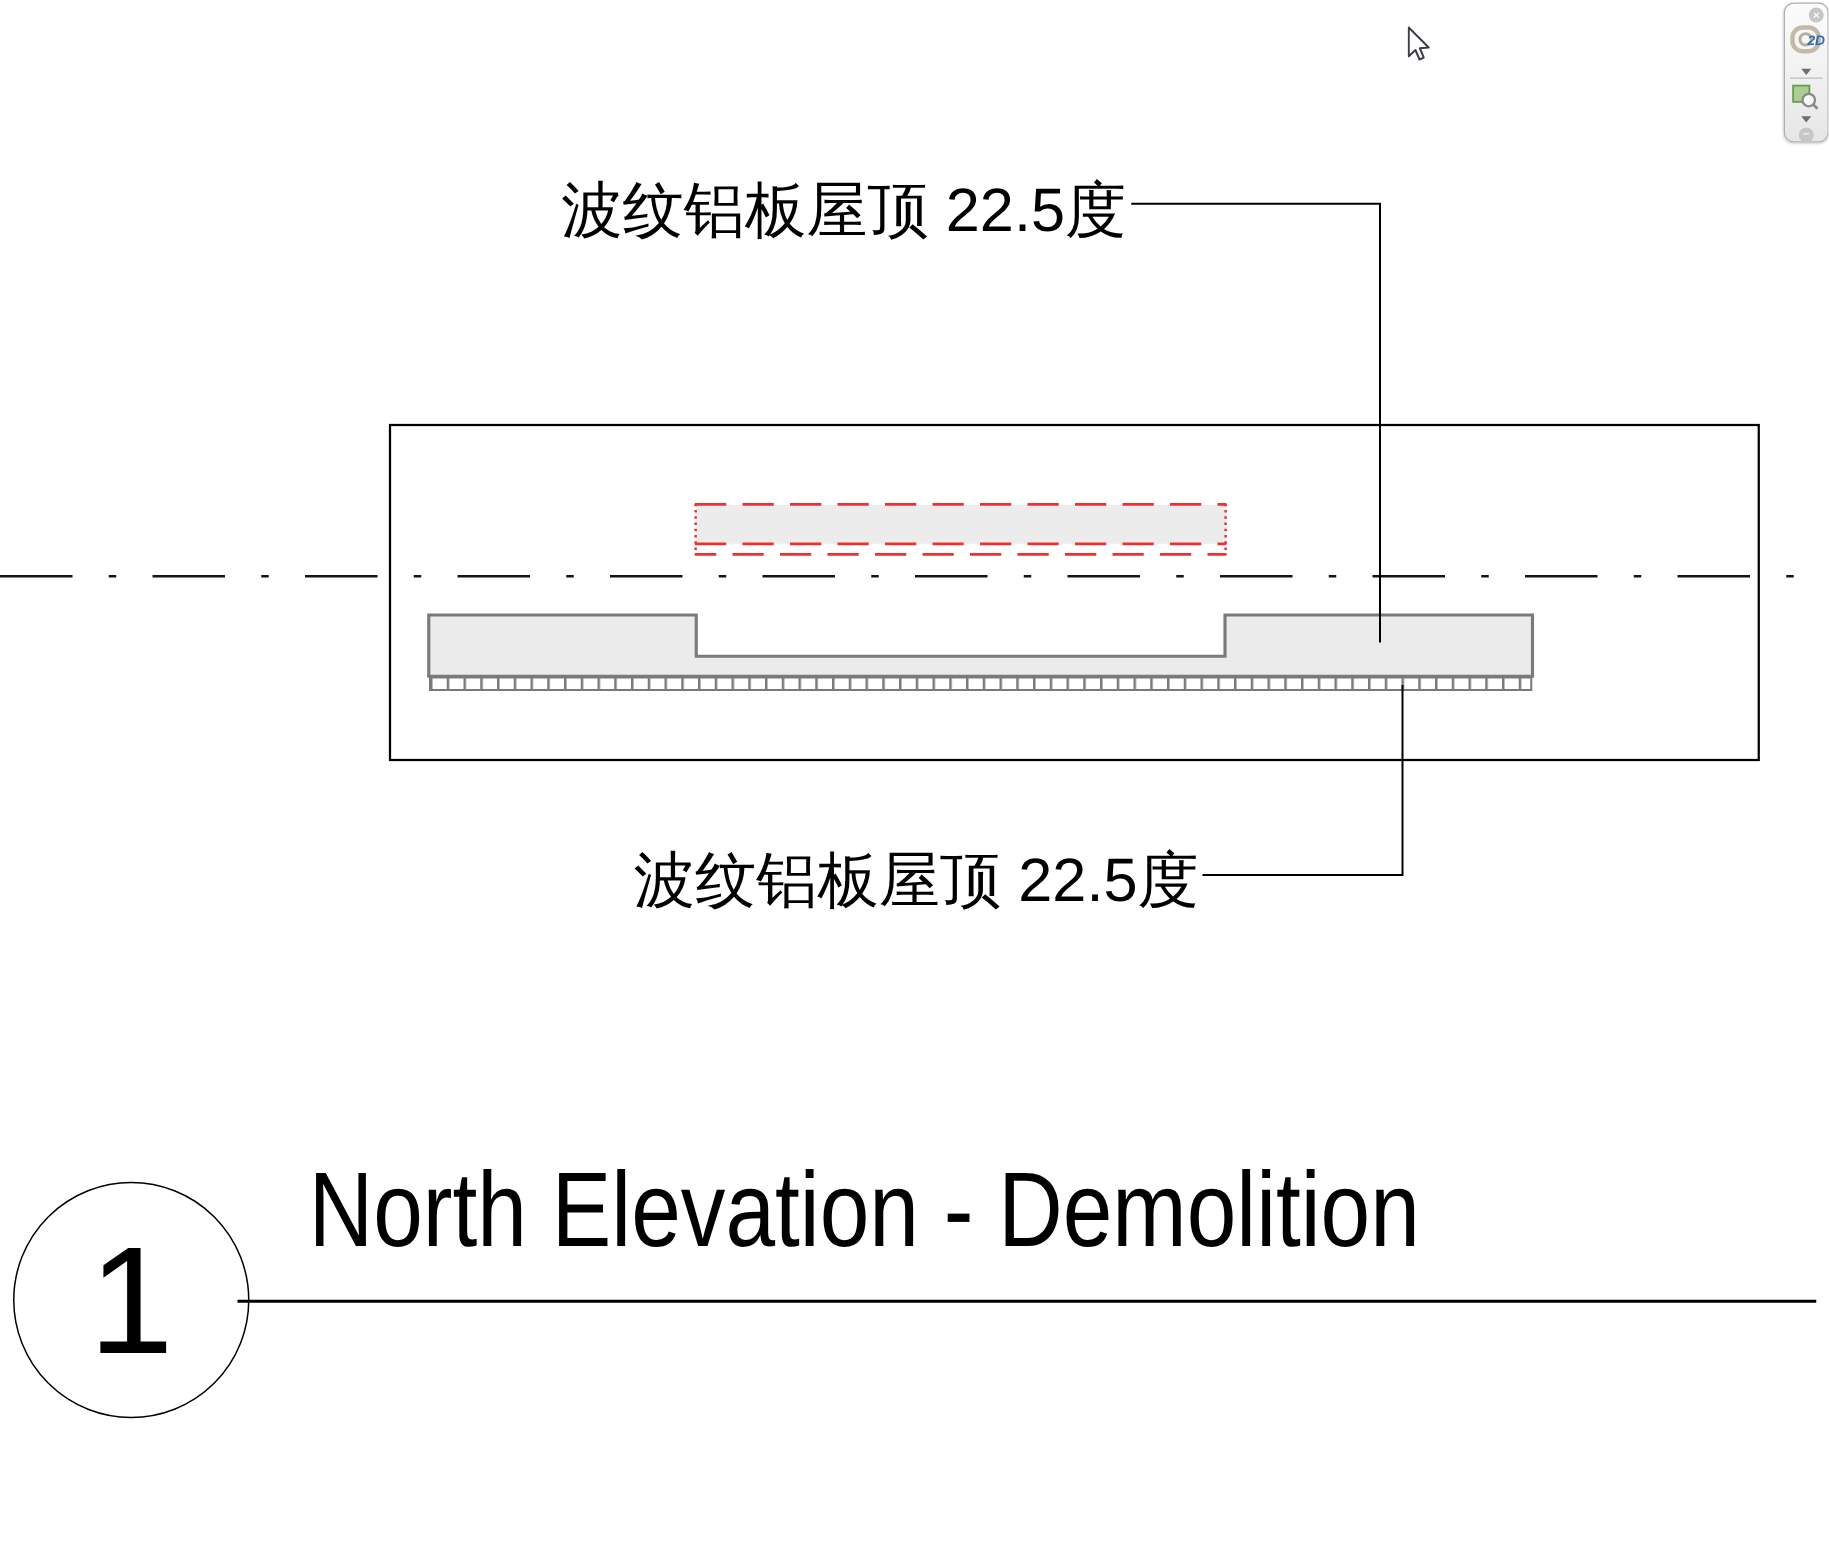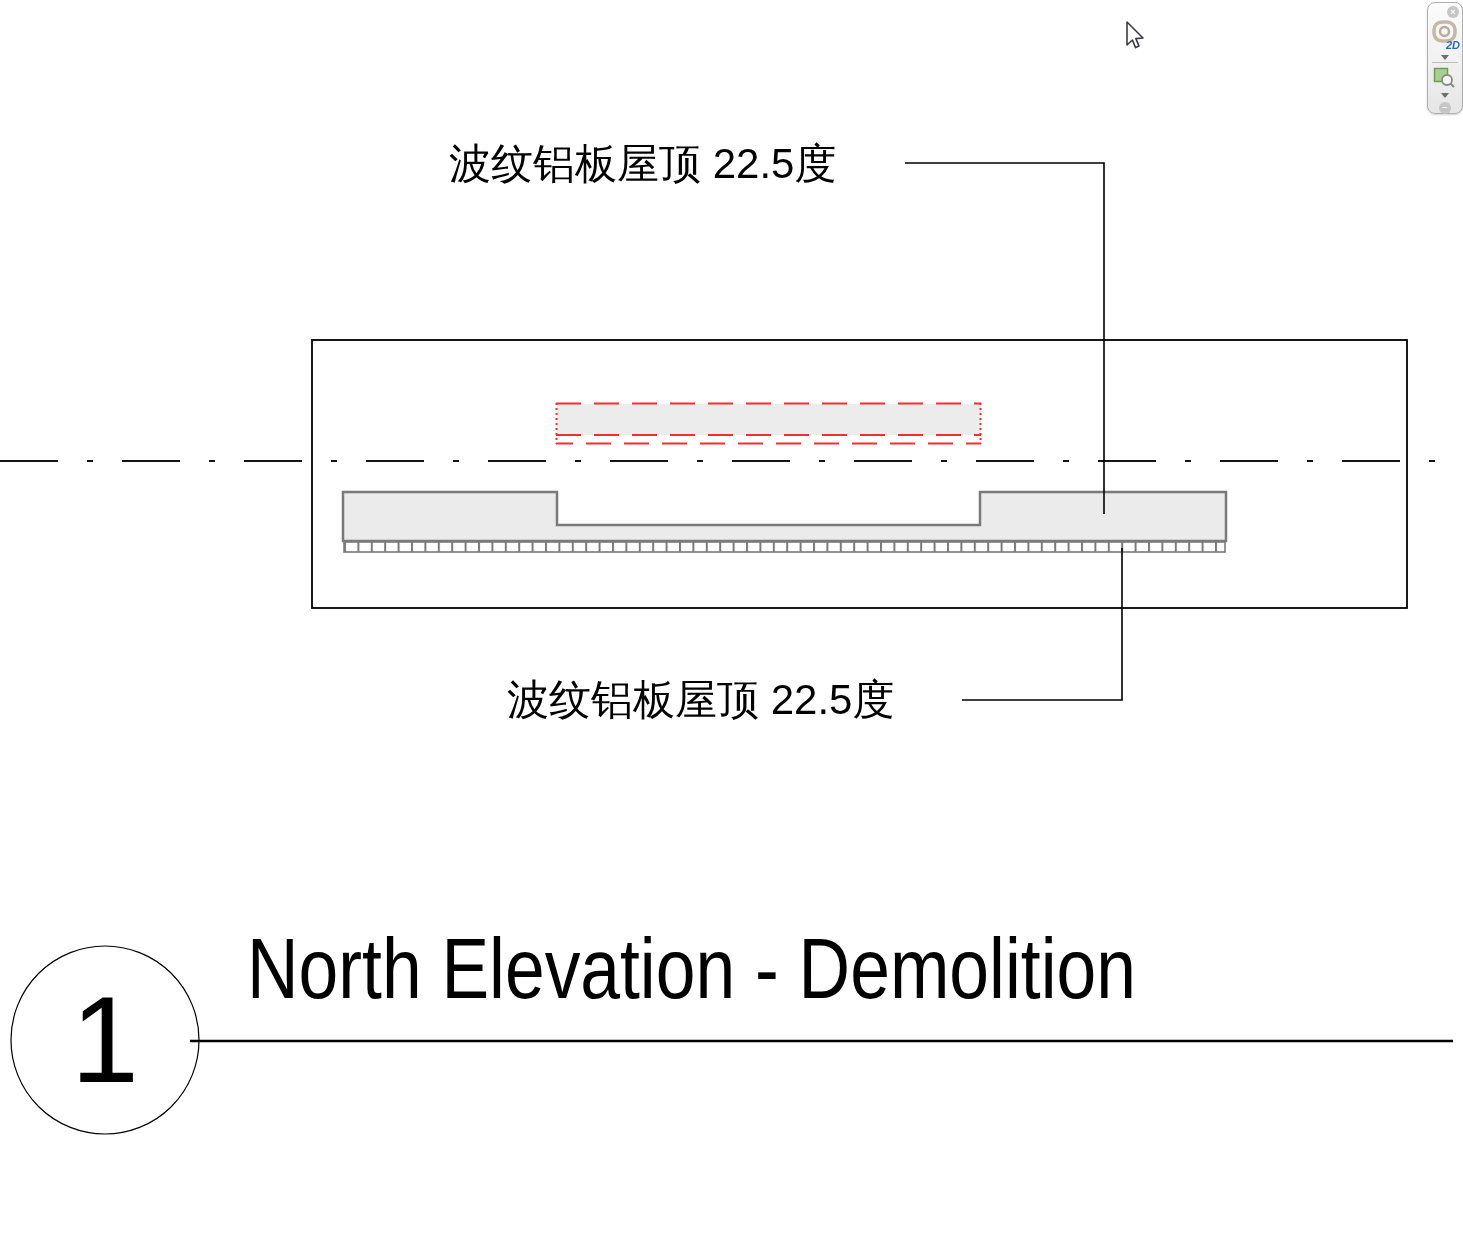--- a/index.html
+++ b/index.html
@@ -1,39 +1,39 @@
 <!DOCTYPE html>
 <html><head>
 <meta charset="utf-8">
 <style>
   html,body{margin:0;padding:0;background:#fff;}
   .stage{position:relative;width:1463px;height:1249px;background:#ffffff;overflow:hidden;
          font-family:"Liberation Sans","DejaVu Sans",sans-serif;color:#000;}
   .stage svg.linework{position:absolute;left:0;top:0;}
 
   
-  .anno{position:absolute;font-size:42px;white-space:nowrap;color:#000;}
+  .anno{position:absolute;font-size:49px;white-space:nowrap;color:#000;}
   .anno-top{left:449px;top:136px;}
   .anno-bottom{left:507px;top:672px;}
   .view-number{position:absolute;left:11px;top:946px;width:188px;height:188px;
                display:flex;align-items:center;justify-content:center;font-size:122px;}
   .view-title{position:absolute;left:247px;top:920px;font-size:85px;white-space:nowrap;
               transform:scaleX(0.84);transform-origin:0 0;}
   .view-scale{position:absolute;left:276px;top:1064px;font-size:57px;white-space:nowrap;}
 
   
   .navbar{position:absolute;left:1427px;top:2px;width:34px;height:110px;
           border:1px solid #aeaeae;border-radius:8px;
           background:linear-gradient(180deg,#fcfcfc,#e6e6e6);
           box-shadow:0 1px 2px rgba(0,0,0,.18);}
   .nav-close{position:absolute;top:3px;right:3px;width:12px;height:12px;border-radius:50%;
              background:#c6c6c6;color:#fff;font-size:9px;line-height:12px;text-align:center;
              font-weight:bold;cursor:default;}
   .wheel-btn{position:absolute;left:3px;top:16px;width:28px;height:32px;}
-  .wheel-2d{position:absolute;right:-1px;bottom:0px;color:#2b6cb8;font-weight:bold;
+  .wheel-2d{position:absolute;right:-1px;bottom:12px;color:#2b6cb8;font-weight:bold;
             font-size:11px;font-style:italic;}
   .caret{position:absolute;left:13px;width:0;height:0;border-left:4px solid transparent;
          border-right:4px solid transparent;border-top:5px solid #6e6e6e;}
   .caret1{top:52px;} .caret2{top:90px;}
   .nav-divider{position:absolute;left:4px;top:59px;width:26px;height:1px;background:#bdbdbd;}
   .zoom-btn{position:absolute;left:5px;top:64px;width:24px;height:22px;}
   .nav-collapse{position:absolute;left:11px;top:99px;width:12px;height:12px;border-radius:50%;
                 background:#c6c6c6;color:#fff;font-size:10px;line-height:11px;text-align:center;}
 
   .cursor{position:absolute;left:1126px;top:21px;}

